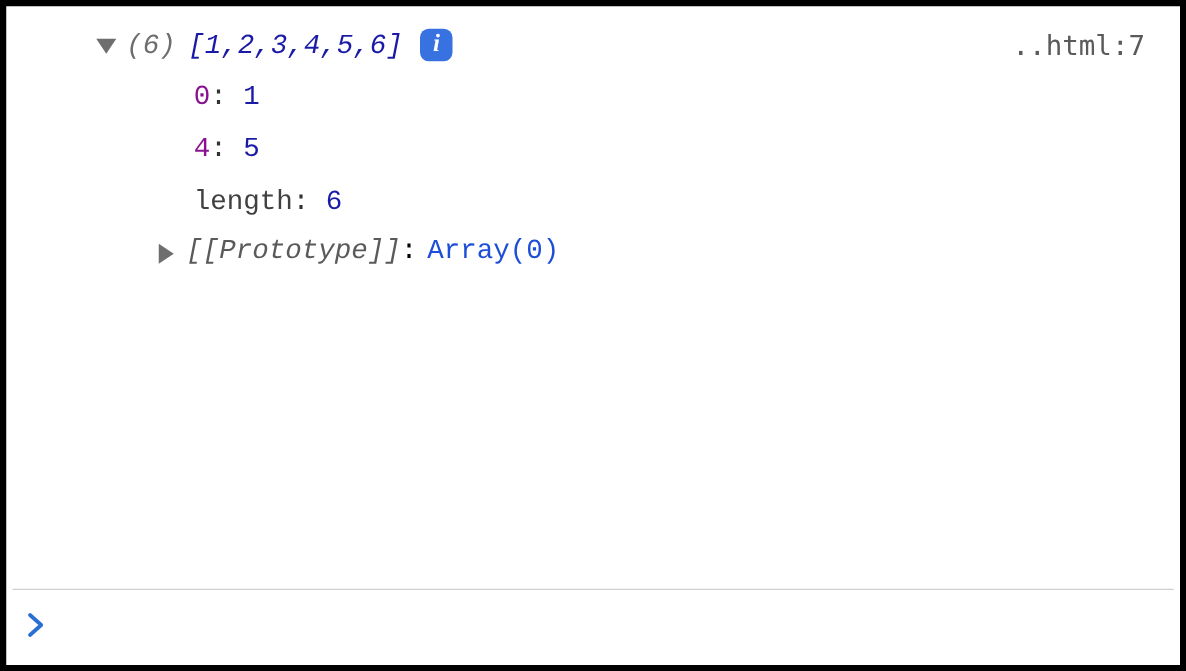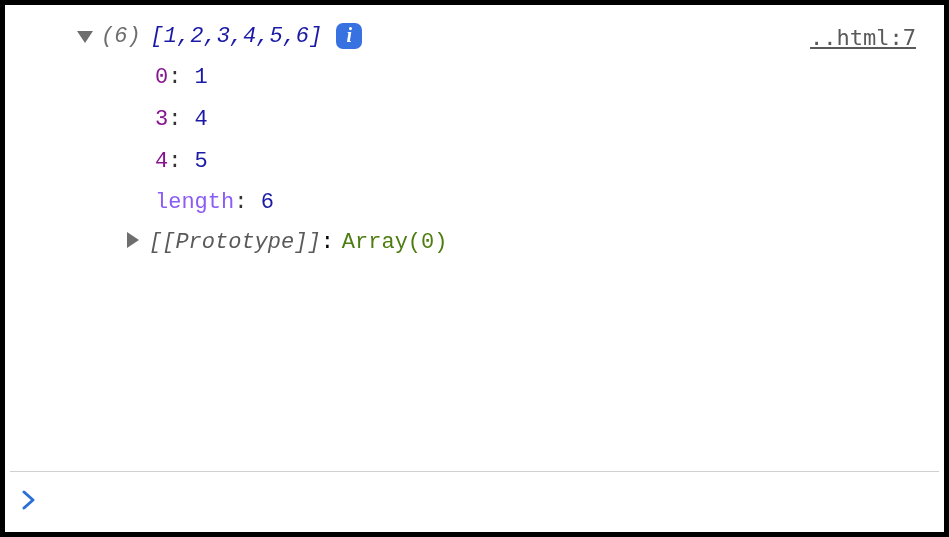--- a/index.html
+++ b/index.html
@@ -67,41 +67,41 @@
     font-family: Georgia, serif;
     font-size: 20px;
     margin-left: 14px;
     padding-bottom: 2px;
   }
   .source-link {
     position: absolute;
     right: 28px;
     top: 20px;
     color: #5a5a5a;
-    text-decoration: underline;
     font-family: Menlo, Consolas, monospace;
   }
   .expanded {
     padding-left: 78px;
     line-height: 1.9;
     margin-top: 8px;
     font-family: Liberation Mono, monospace;
   }
   .entry .idx { color: #881391; }
   .entry .colon { color: #333; }
   .entry .val { color: #1a1aa6; }
-  .length-key { color: #8b5cf6; }
+  .length-key { color: #404040; }
   .length-val { color: #1a1aa6; }
   .proto-line {
     padding-left: 50px;
     display: flex;
+    align-items: center;
     margin-top: 6px;
   }
   .proto-key { color: #5a5a5a; font-style: italic; }
-  .proto-val { color: #4d7c0f; margin-left: 8px; }
+  .proto-val { color: #1d4ed8; margin-left: 8px; }
   .divider {
     position: absolute;
     left: 5px; right: 5px;
     bottom: 60px;
     height: 1px;
     background: #d0d0d0;
   }
   .prompt {
     position: absolute;
     left: 16px;
@@ -135,21 +135,20 @@
           <span class="comma">, </span>
         <span class="num">5</span>
           <span class="comma">, </span>
         <span class="num">6</span>
         <span class="bracket">]</span>
         <span class="info-badge">i</span>
       </div>
 
       <div class="expanded">
         <div class="entry"><span class="idx">0</span><span class="colon">: </span><span class="val">1</span></div>
-        <div class="entry"><span class="idx">3</span><span class="colon">: </span><span class="val">4</span></div>
         <div class="entry"><span class="idx">4</span><span class="colon">: </span><span class="val">5</span></div>
         <div class="entry"><span class="length-key">length</span><span class="colon">: </span><span class="length-val">6</span></div>
       </div>
 
       <div class="proto-line">
         <span class="triangle collapsed"></span>
         <span class="proto-key">[[Prototype]]</span>
           <span class="colon">:</span>
         <span class="proto-val">Array(0)</span>
       </div>

